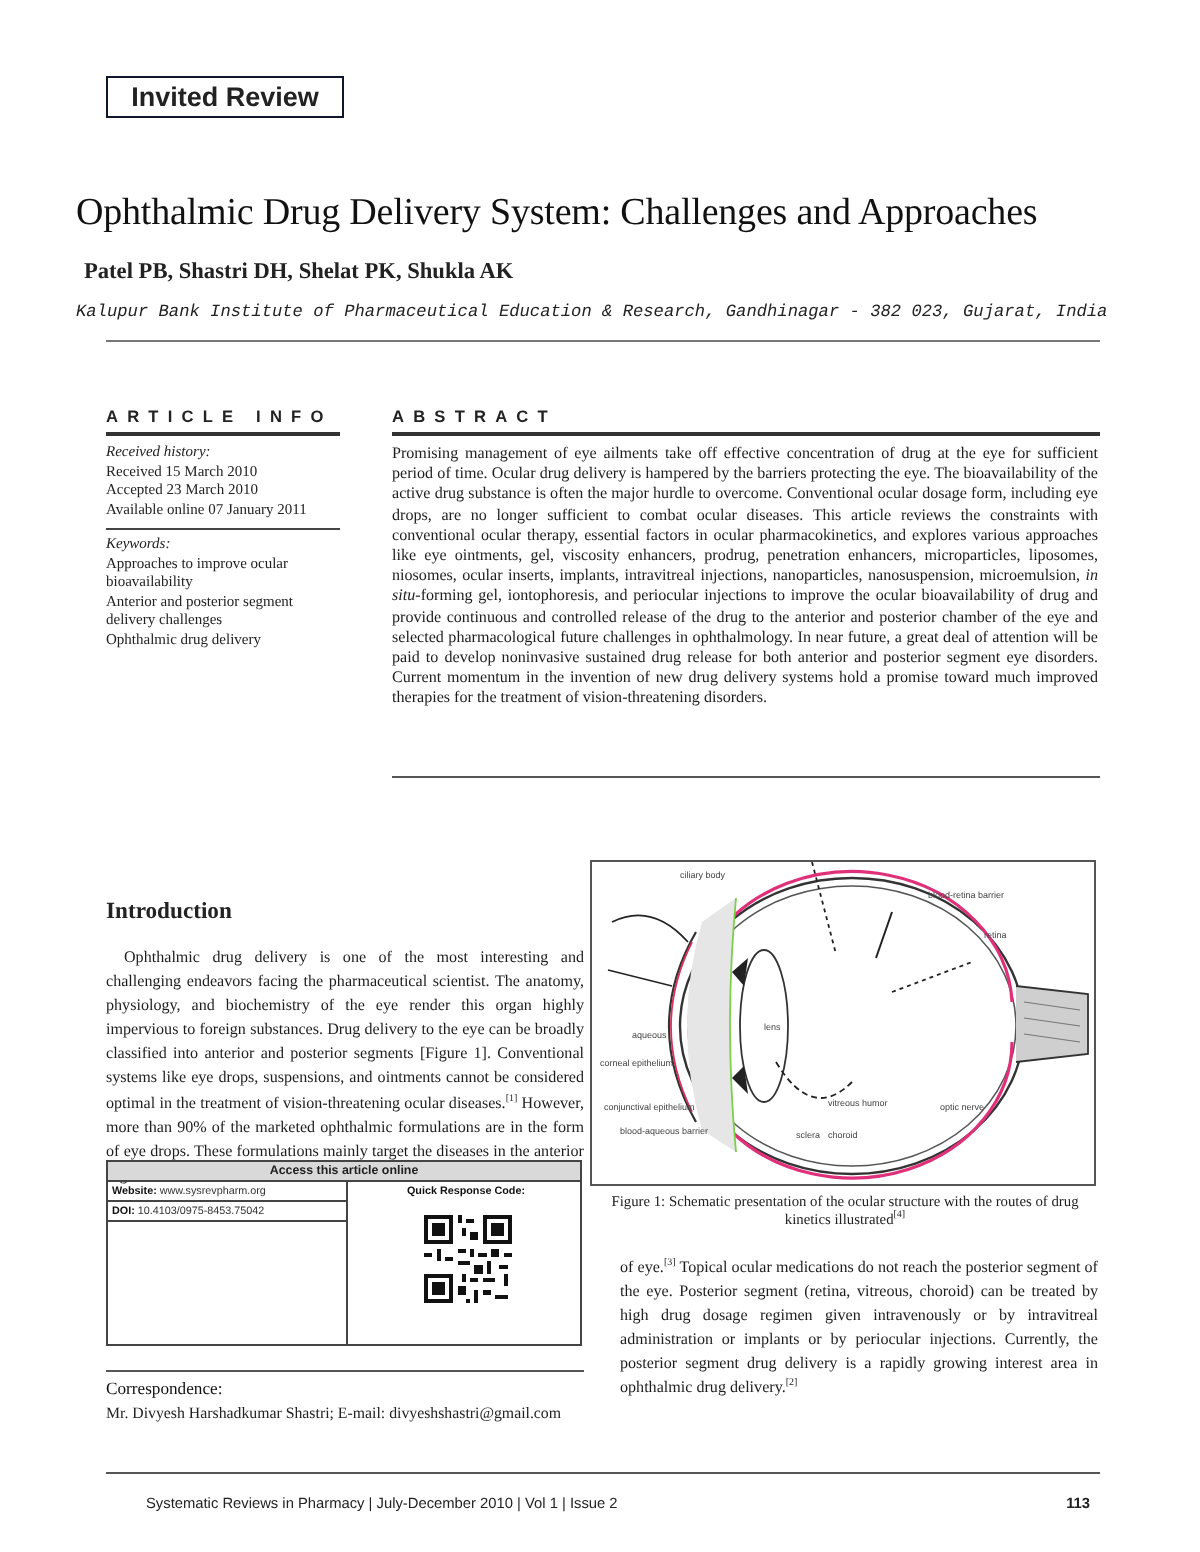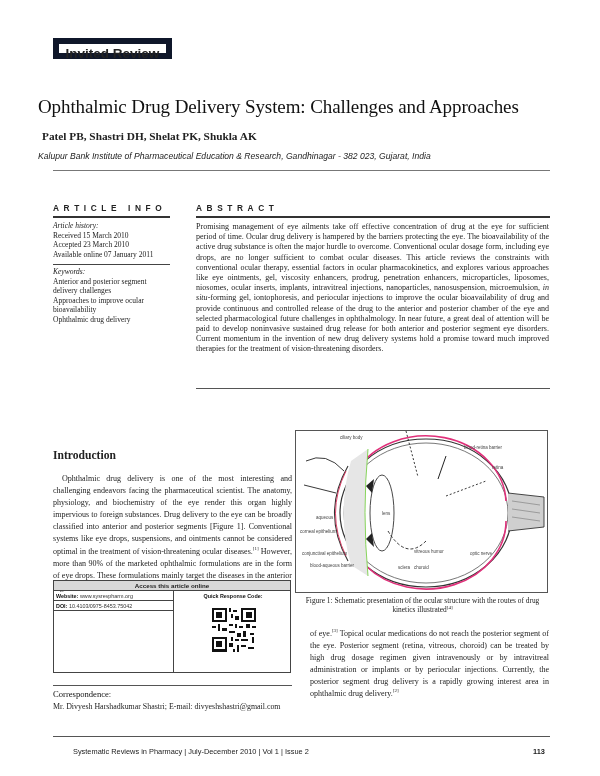--- a/index.html
+++ b/index.html
@@ -1,33 +1,33 @@
 <!DOCTYPE html>
 <html><head>
 <meta charset="utf-8">
 <style>
   * { box-sizing: border-box; margin: 0; padding: 0; }
   html, body { width: 600px; height: 776px; background: #ffffff; overflow: hidden; }
   body { position: relative; font-family: "DejaVu Serif", "Liberation Serif", serif; color: #1a1a1a; }
 
   .invited {
     position: absolute; left: 53px; top: 38px; width: 119px; height: 21px;
-    border: 6px solid #0f172a; font-family: "Liberation Sans", sans-serif; font-weight: bold;
+    border: 1px solid #0f172a; font-family: "Liberation Sans", sans-serif; font-weight: bold;
     font-size: 13.5px; text-align: center; line-height: 19px; color: #222;
   }
   .title {
     position: absolute; left: 38px; top: 96px; font-family: "Liberation Serif", serif;
     font-size: 19px; color: #111; letter-spacing: -0.1px; white-space: nowrap;
   }
   .authors {
     position: absolute; left: 42px; top: 130px; font-family: "Liberation Serif", serif;
     font-weight: bold; font-size: 11.3px; color: #222;
   }
   .affil {
-    position: absolute; left: 38px; top: 151px; font-family: Liberation Sans, sans-serif;
+    position: absolute; left: 38px; top: 151px; font-family: Liberation Mono, monospace;
     font-style: italic; font-size: 8.6px; color: #222; white-space: nowrap;
   }
   .rule { position: absolute; background: #666; }
 
   .sec-head {
     position: absolute; font-family: "Liberation Sans", sans-serif; font-weight: bold;
     font-size: 8.3px; letter-spacing: 4.6px; color: #222;
   }
   .info { position: absolute; left: 53px; top: 221px; width: 116px; font-family: "Liberation Serif", serif; font-size: 7.5px; line-height: 9.6px; color: #222; }
   .info .lbl { font-style: italic; }
@@ -75,29 +75,29 @@
 <div class="invited">Invited Review</div>
 
 <div class="title">Ophthalmic Drug Delivery System: Challenges and Approaches</div>
 <div class="authors">Patel PB, Shastri DH, Shelat PK, Shukla AK</div>
 <div class="affil">Kalupur Bank Institute of Pharmaceutical Education &amp; Research, Gandhinagar - 382 023, Gujarat, India</div>
 <div class="rule" style="left:53px; top:170px; width:497px; height:1px; background:#777;"></div>
 
 <div class="sec-head" style="left:53px; top:203px;">ARTICLE INFO</div>
 <div class="rule" style="left:53px; top:216px; width:117px; height:2px; background:#333;"></div>
 <div class="info">
-  <div class="lbl">Article history:</div>
+  <div class="lbl">Received history:</div>
   <div>Received 15 March 2010</div>
   <div>Accepted 23 March 2010</div>
   <div>Available online 07 January 2011</div>
   <div class="rule" style="left:0; top:43px; width:117px; height:1px; background:#444;"></div>
   <div class="kw">
     <div class="lbl">Keywords:</div>
+    <div>Approaches to improve ocular bioavailability</div>
     <div>Anterior and posterior segment delivery challenges</div>
-    <div>Approaches to improve ocular bioavailability</div>
     <div>Ophthalmic drug delivery</div>
   </div>
 </div>
 
 <div class="sec-head" style="left:196px; top:203px;">ABSTRACT</div>
 <div class="rule" style="left:196px; top:216px; width:354px; height:2px; background:#333;"></div>
 <div class="abstract"><span>Promising management of eye ailments take off effective concentration of drug at the eye for sufficient period of time. Ocular drug delivery is hampered by the barriers protecting the eye. The bioavailability of the active drug substance is often the major hurdle to overcome. Conventional ocular dosage form, including eye drops, are no longer sufficient to combat ocular diseases. This article reviews the constraints with conventional ocular therapy, essential factors in ocular pharmacokinetics, and explores various approaches like eye ointments, gel, viscosity enhancers, prodrug, penetration enhancers, microparticles, liposomes, niosomes, ocular inserts, implants, intravitreal injections, nanoparticles, nanosuspension, microemulsion, </span><i>in situ</i><span>-forming gel, iontophoresis, and periocular injections to improve the ocular bioavailability of drug and provide continuous and controlled release of the drug to the anterior and posterior chamber of the eye and selected pharmacological future challenges in ophthalmology. In near future, a great deal of attention will be paid to develop noninvasive sustained drug release for both anterior and posterior segment eye disorders. Current momentum in the invention of new drug delivery systems hold a promise toward much improved therapies for the treatment of vision-threatening disorders.</span></div>
 <div class="rule" style="left:196px; top:388px; width:354px; height:1px; background:#555;"></div>
 
 <div class="intro-head">Introduction</div>

